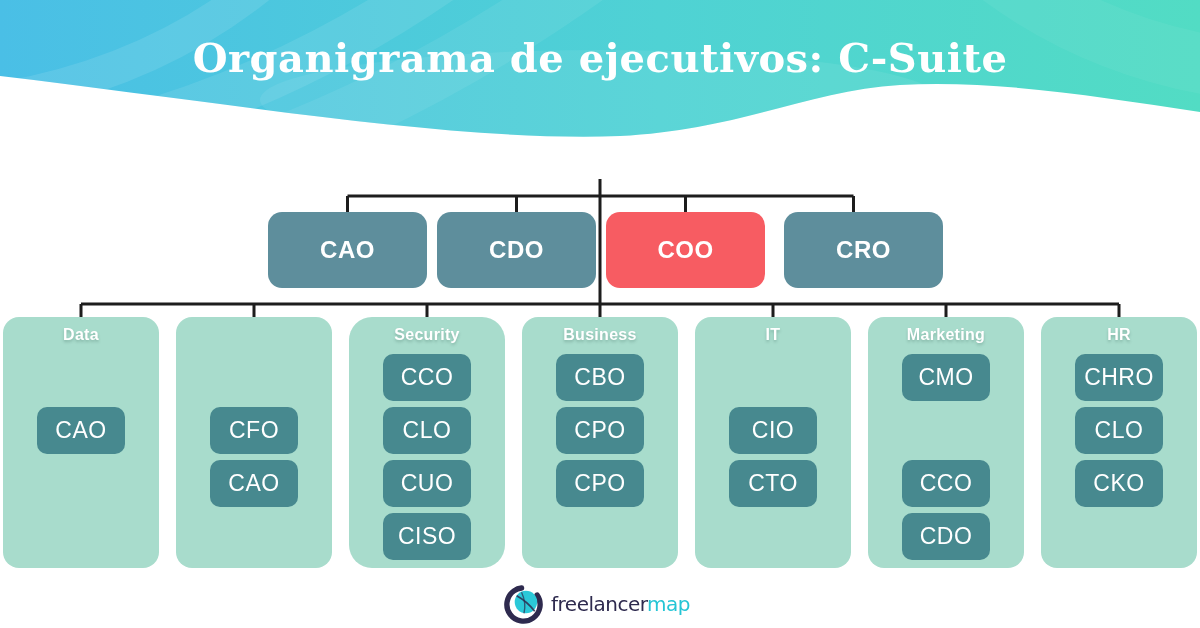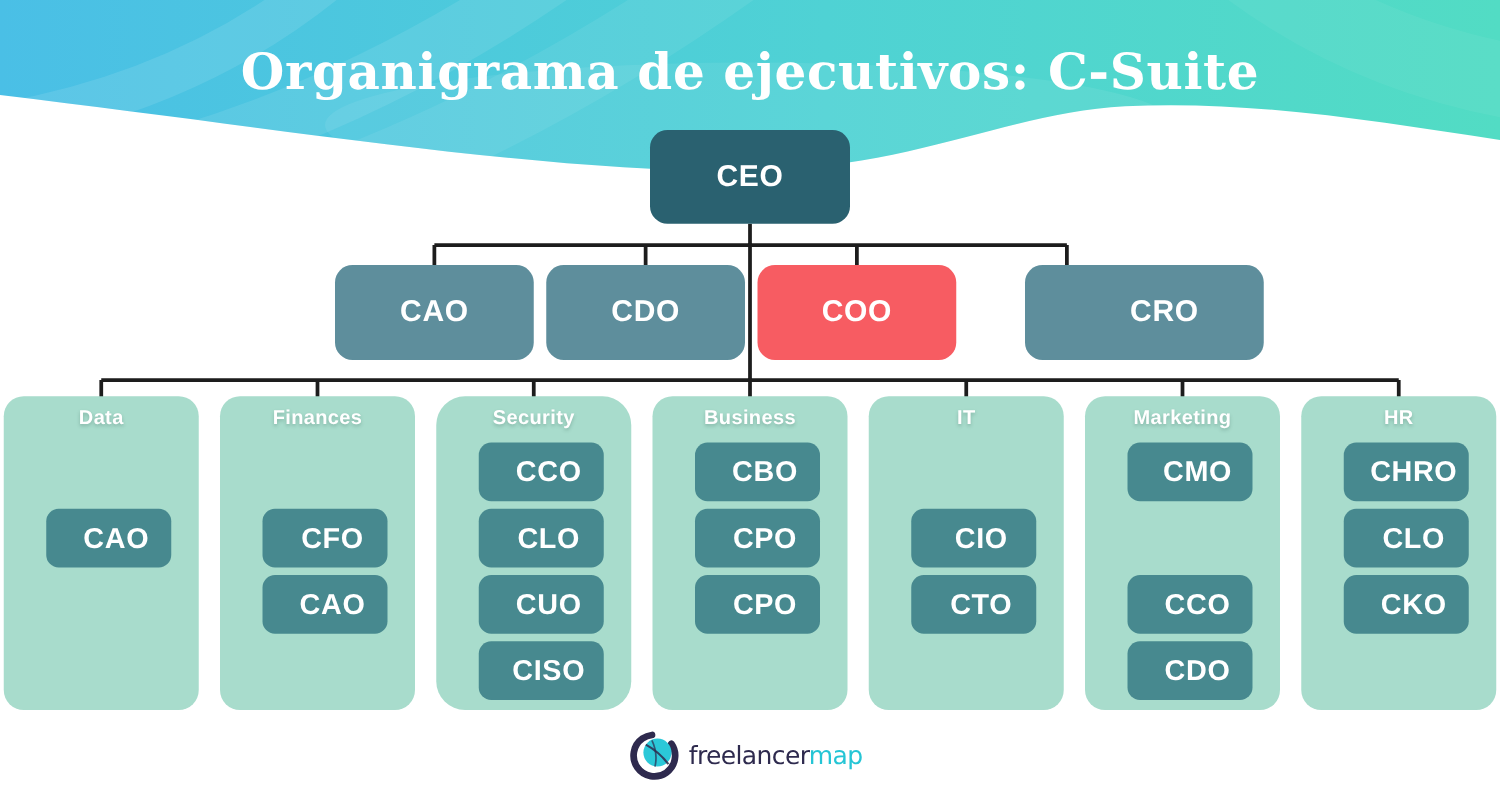--- a/index.html
+++ b/index.html
@@ -30,21 +30,21 @@
   }
   .panel-title {
     position:absolute; top:9px; left:0; right:0; text-align:center;
     color:#ffffff; font-weight:bold; font-size:16px; letter-spacing:0.3px;
     text-shadow:0 2px 3px rgba(40,80,70,0.28);
   }
   .chip {
     position:absolute; left:34px; width:88px; height:47px;
     background:var(--chip_bg,#47898f); border-radius:10px;
     display:flex; align-items:center; justify-content:center;
-    color:#ffffff; font-weight:bold; font-size:23px; letter-spacing:0.5px;padding-left:12px;
+    color:#ffffff; font-weight:normal; font-size:23px; letter-spacing:0.5px;
   }
 
   .brand {
     position:absolute; left:502px; top:582px; height:44px;
     display:flex; align-items:center; gap:6px;
   }
   .brand-text {
     font-family:"DejaVu Sans", sans-serif; font-size:20px; font-weight:500;
     letter-spacing:-0.5px; line-height:44px;
   }
@@ -80,36 +80,34 @@
   <svg class="layer" width="1200" height="628" viewBox="0 0 1200 628" aria-hidden="true">
     <path d="M600,179 V318
              M347.5,196 H853.5
              M347.5,196 V214 M516.5,196 V214 M685.5,196 V214 M853.5,196 V214
              M81,304 H1119
              M81,304 V319 M254,304 V319 M427,304 V319 M773,304 V319 M946,304 V319 M1119,304 V319" stroke="#1d1d1d" stroke-width="3" fill="none"></path>
   </svg>
 
   <div class="title">Organigrama de ejecutivos: C-Suite</div>
 
-  <div class="node ceo">CEO</div>
 
   <div id="level2">
       <div class="node l2" style="left: 268px;">CAO</div>
       <div class="node l2" style="left: 437px;">CDO</div>
       <div class="node l2 hl" style="left: 606px;">COO</div>
-      <div class="node l2" style="left: 820px; padding-left: 32px;">CRO</div>
+      <div class="node l2" style="left: 784px;">CRO</div>
     </div>
 
   <div id="panels">
       <div class="panel" style="left: 3px;">
         <div class="panel-title">Data</div>
         <div class="chip" style="top: 90px;">CAO</div>
       </div>
       <div class="panel" style="left: 176px;">
-        <div class="panel-title">Finances</div>
         <div class="chip" style="top: 90px;">CFO</div>
         <div class="chip" style="top: 143px;">CAO</div>
       </div>
       <div class="panel" style="left: 349px; border-radius: 23px;">
         <div class="panel-title">Security</div>
         <div class="chip" style="top: 37px;">CCO</div>
         <div class="chip" style="top: 90px;">CLO</div>
         <div class="chip" style="top: 143px;">CUO</div>
         <div class="chip" style="top: 196px;">CISO</div>
       </div>

